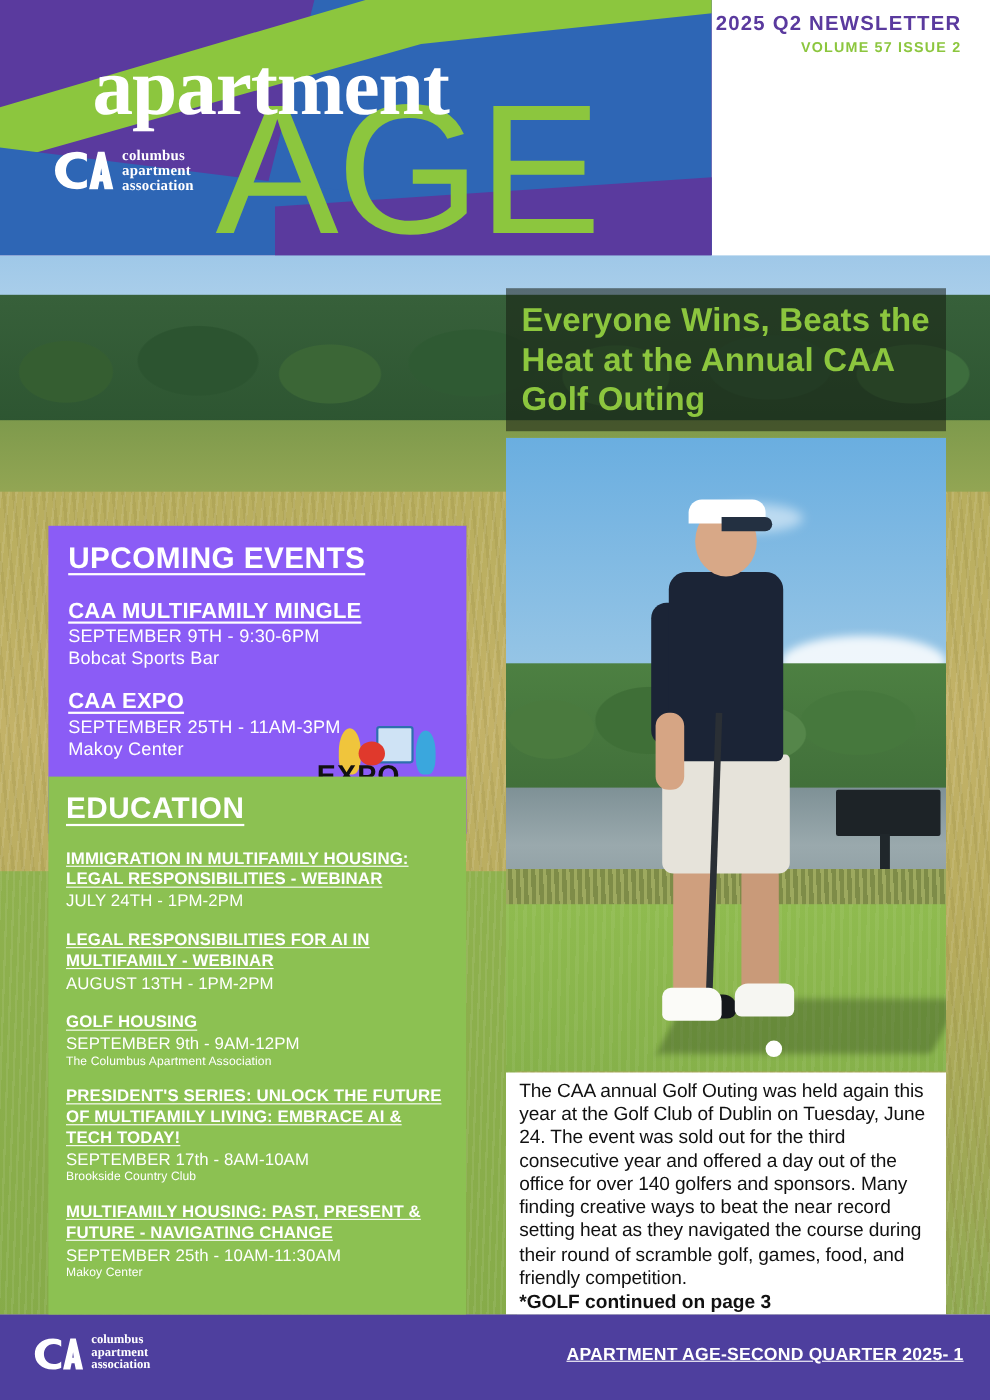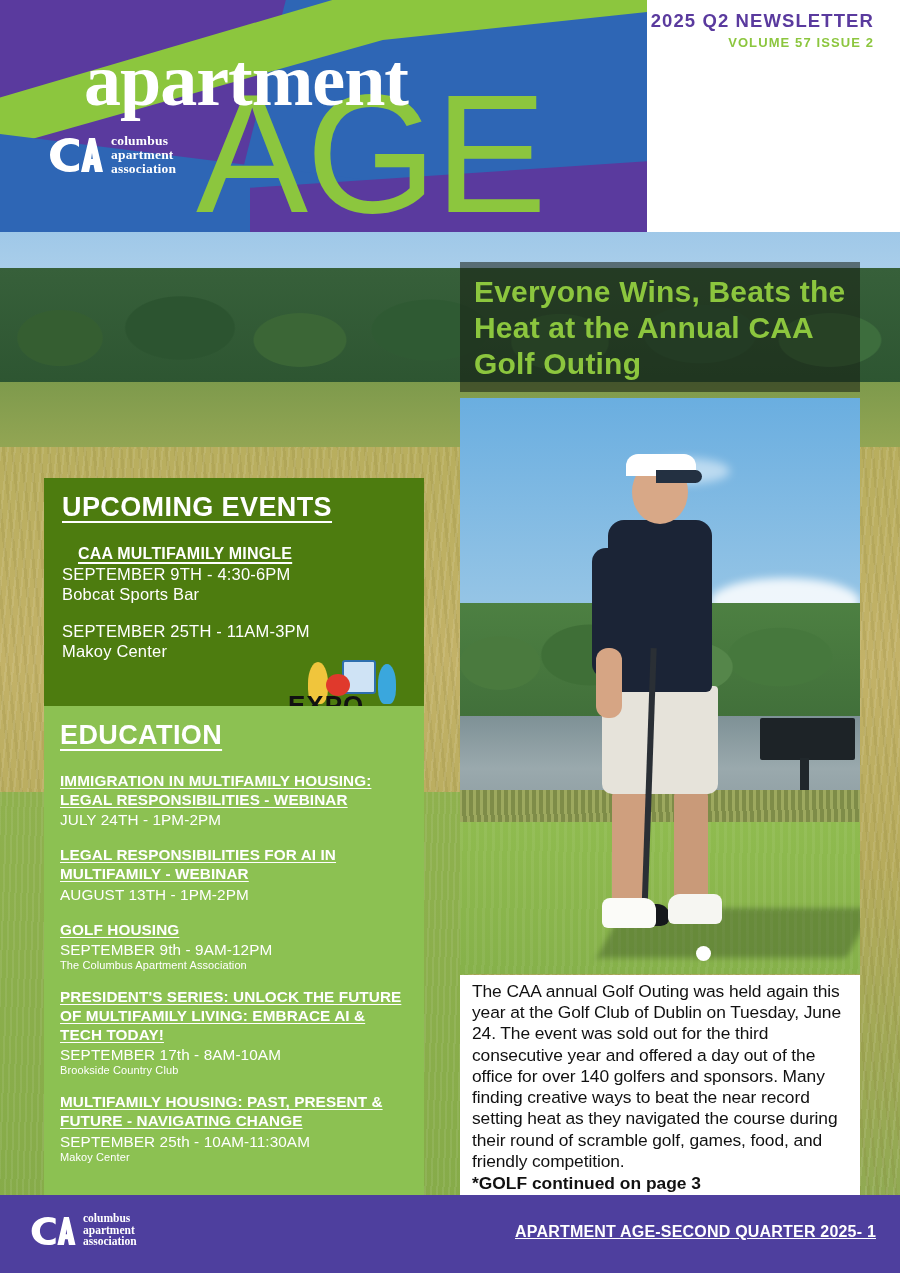--- a/index.html
+++ b/index.html
@@ -137,31 +137,31 @@
   .gp-leg-r { position:absolute; left:214px; top:388px; width:34px; height:122px; background:#c99a79; border-radius:10px; }
   .gp-shoe-l { position:absolute; left:142px; top:500px; width:54px; height:30px; background:#fbfbf8; border-radius:8px 12px 6px 6px; }
   .gp-shoe-r { position:absolute; left:208px; top:496px; width:54px; height:30px; background:#f6f6f2; border-radius:12px 8px 6px 6px; }
   .gp-club { position:absolute; left:186px; top:250px; width:6px; height:268px; background:#2a2f35; transform:rotate(2deg); }
   .gp-clubhead { position:absolute; left:166px; top:506px; width:44px; height:22px; background:#15181c; border-radius:6px 14px 10px 6px; }
   .gp-ball { position:absolute; left:236px; top:548px; width:15px; height:15px; background:#fff; border-radius:50%; }
 
   
   .events-panel {
     position:absolute; left:44px; top:478px; width:380px; height:280px;
-    background:#4d7c0f; color:#fff; padding:14px 18px 0 18px;
+    background:#8b5cf6; color:#fff; padding:14px 18px 0 18px;
   }
   .panel-title {
     font-size:27px; font-weight:bold; letter-spacing:.4px;
     text-decoration:underline; text-underline-offset:5px; text-decoration-thickness:2px;
   }
   .ev-item { margin-top:18px; }
   .ev-item.first { margin-top:22px; }
   .ev-name {
-    font-size:16px; font-weight:bold; letter-spacing:.2px;
-    text-decoration:underline; text-underline-offset:3px; text-decoration-thickness:1.6px;margin-left:16px;
+    font-size:20px; font-weight:bold; letter-spacing:.2px;
+    text-decoration:underline; text-underline-offset:3px; text-decoration-thickness:1.6px;
   }
   .ev-when { font-size:16.5px; margin-top:2px; letter-spacing:.2px; }
   .ev-where { font-size:16.5px; margin-top:1px; letter-spacing:.2px; }
 
   
   .expo-logo { position:absolute; right:12px; bottom:6px; width:130px; height:94px; }
   .expo-board {
     position:absolute; left:4px; bottom:0; width:122px; height:34px;
     background:
       repeating-conic-gradient(#8e2f8e 0% 25%, #d9a7e0 0% 50%) 0 0 / 22px 18px;
@@ -285,25 +285,26 @@
     <div class="gp-shoe-l"></div>
     <div class="gp-shoe-r"></div>
     <div class="gp-ball"></div>
   </div>
 
   <div class="events-panel">
     <div class="panel-title">UPCOMING EVENTS</div>
 
     <div class="ev-item first">
       <div class="ev-name">CAA MULTIFAMILY MINGLE</div>
-      <div class="ev-when">SEPTEMBER 9TH - 4:30-6PM</div>
+      <div class="ev-when">SEPTEMBER 9TH - 9:30-6PM</div>
       <div class="ev-where">Bobcat Sports Bar</div>
     </div>
 
     <div class="ev-item">
+      <div class="ev-name">CAA EXPO</div>
       <div class="ev-when">SEPTEMBER 25TH - 11AM-3PM</div>
       <div class="ev-where">Makoy Center</div>
     </div>
 
     <div class="expo-logo">
       <div class="expo-board"></div>
       <div class="expo-pawn-y"></div>
       <div class="expo-card"></div>
       <div class="expo-tomato"></div>
       <div class="expo-pawn-b"></div>

